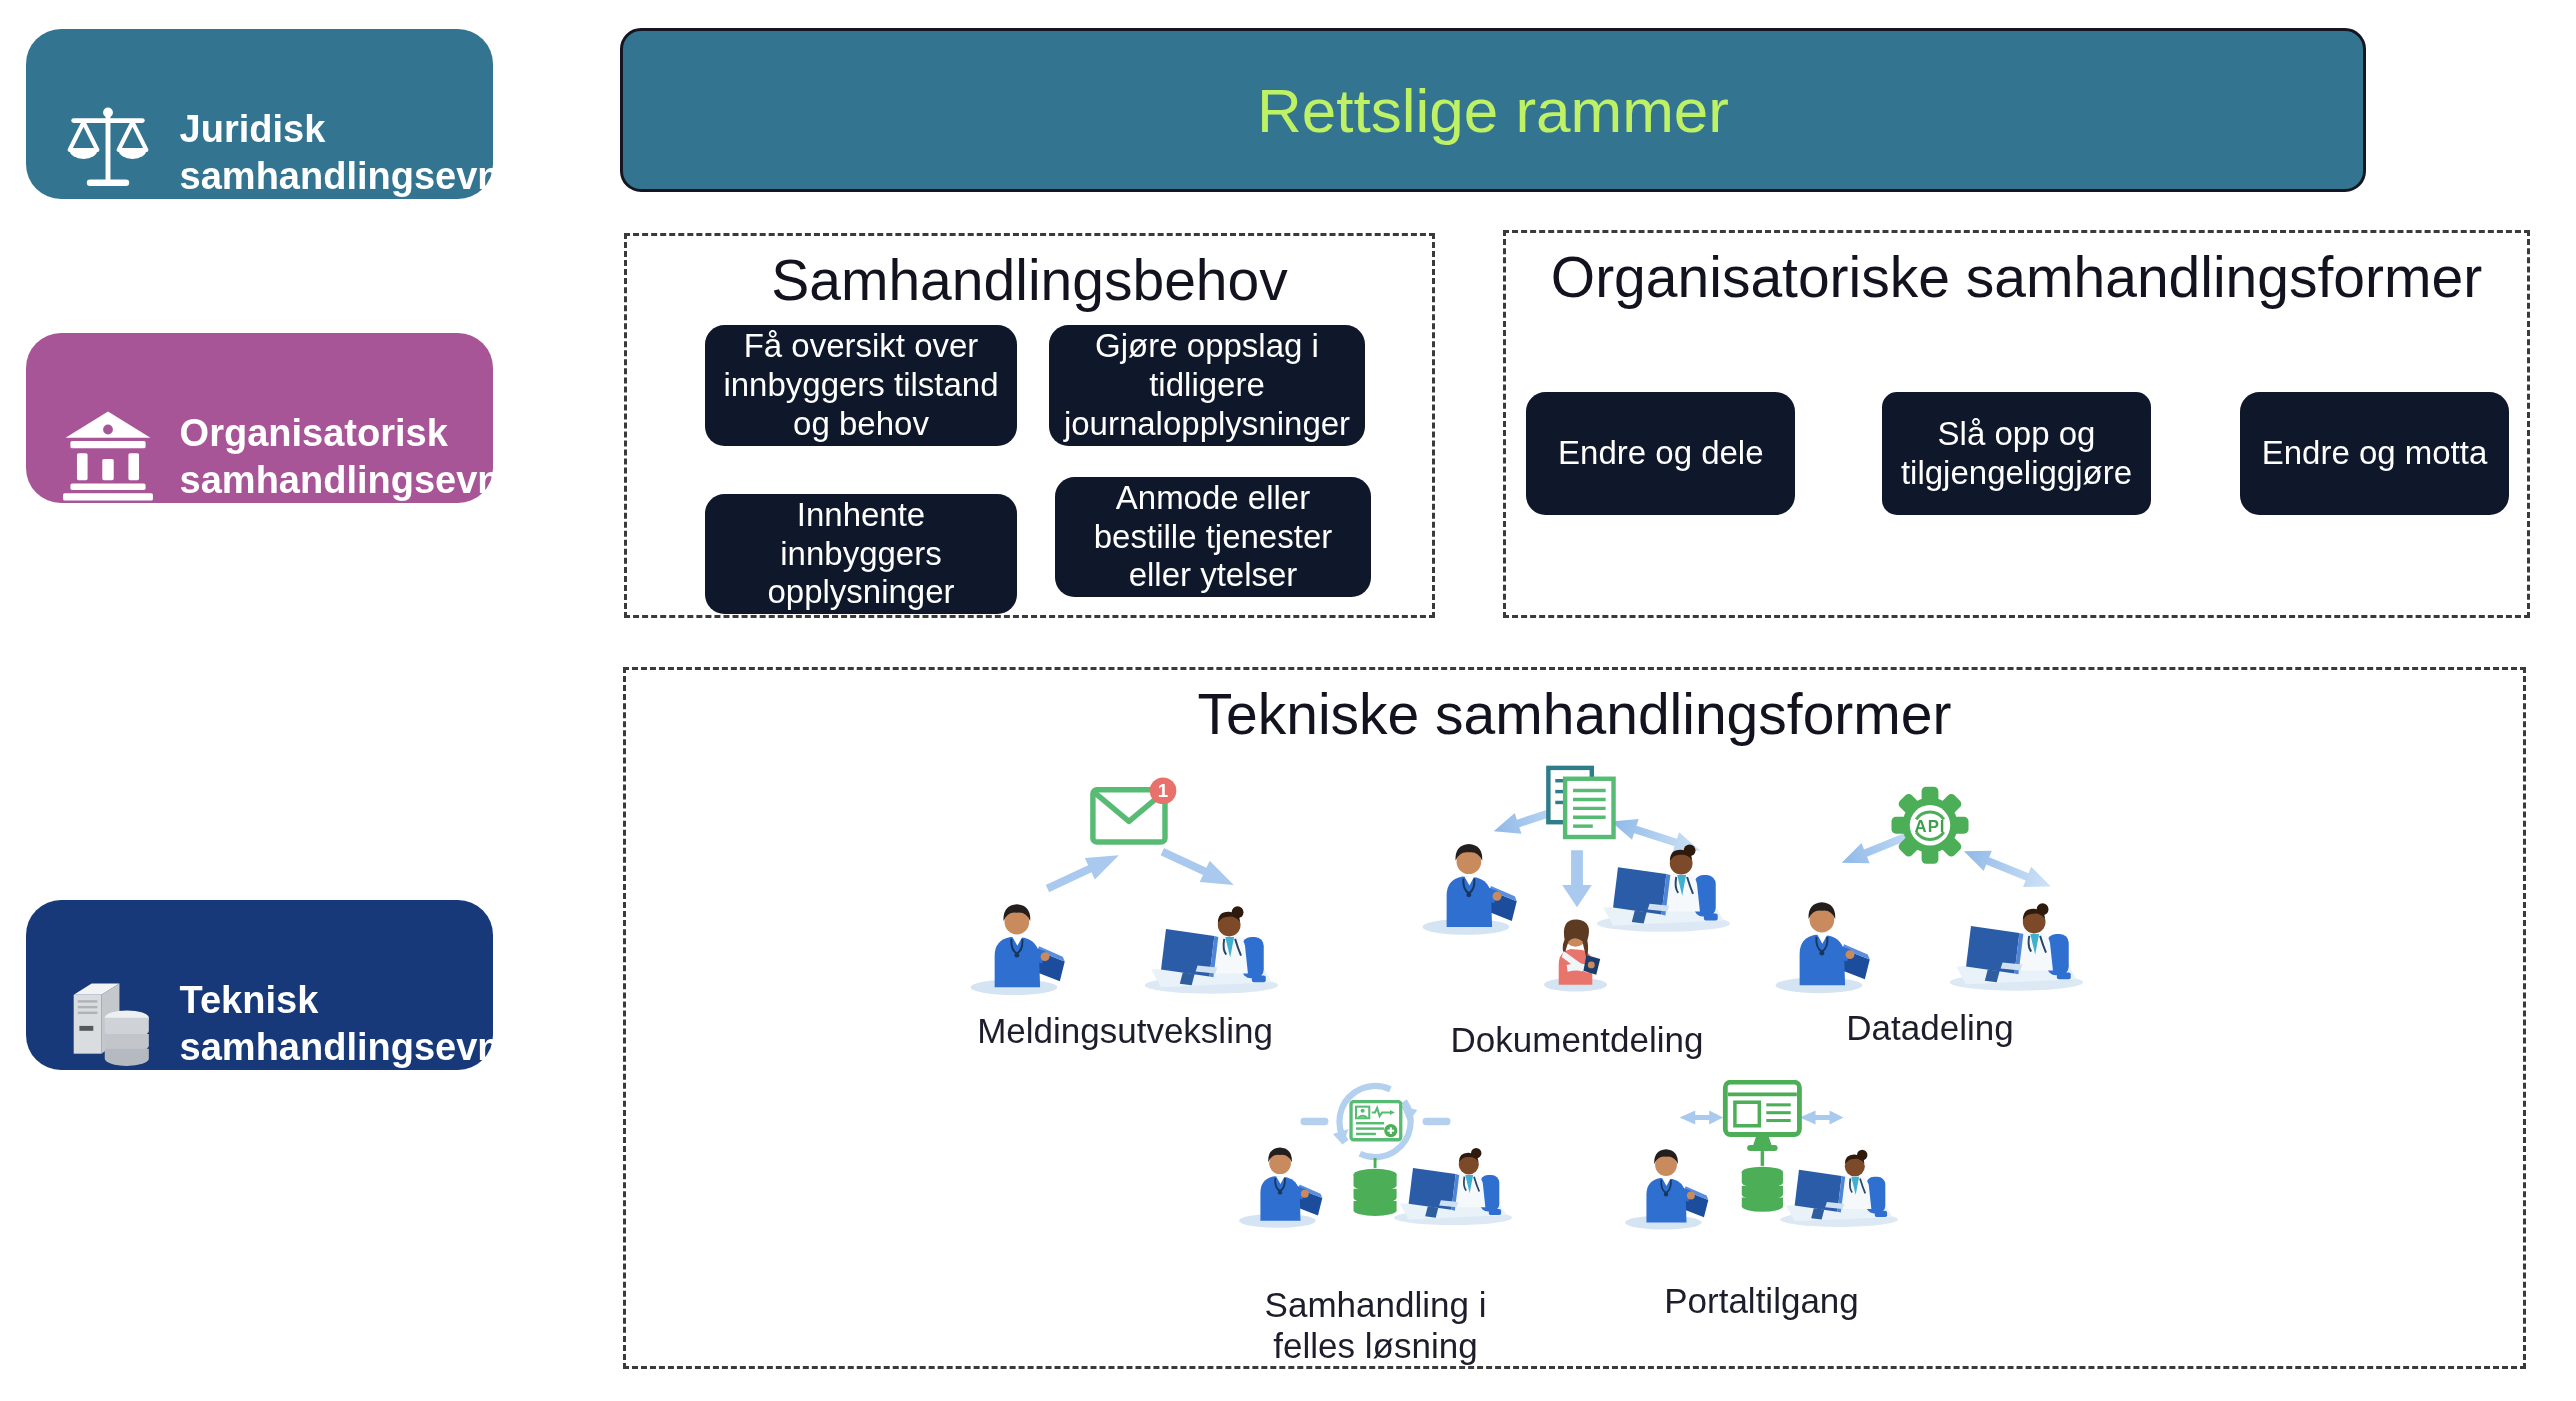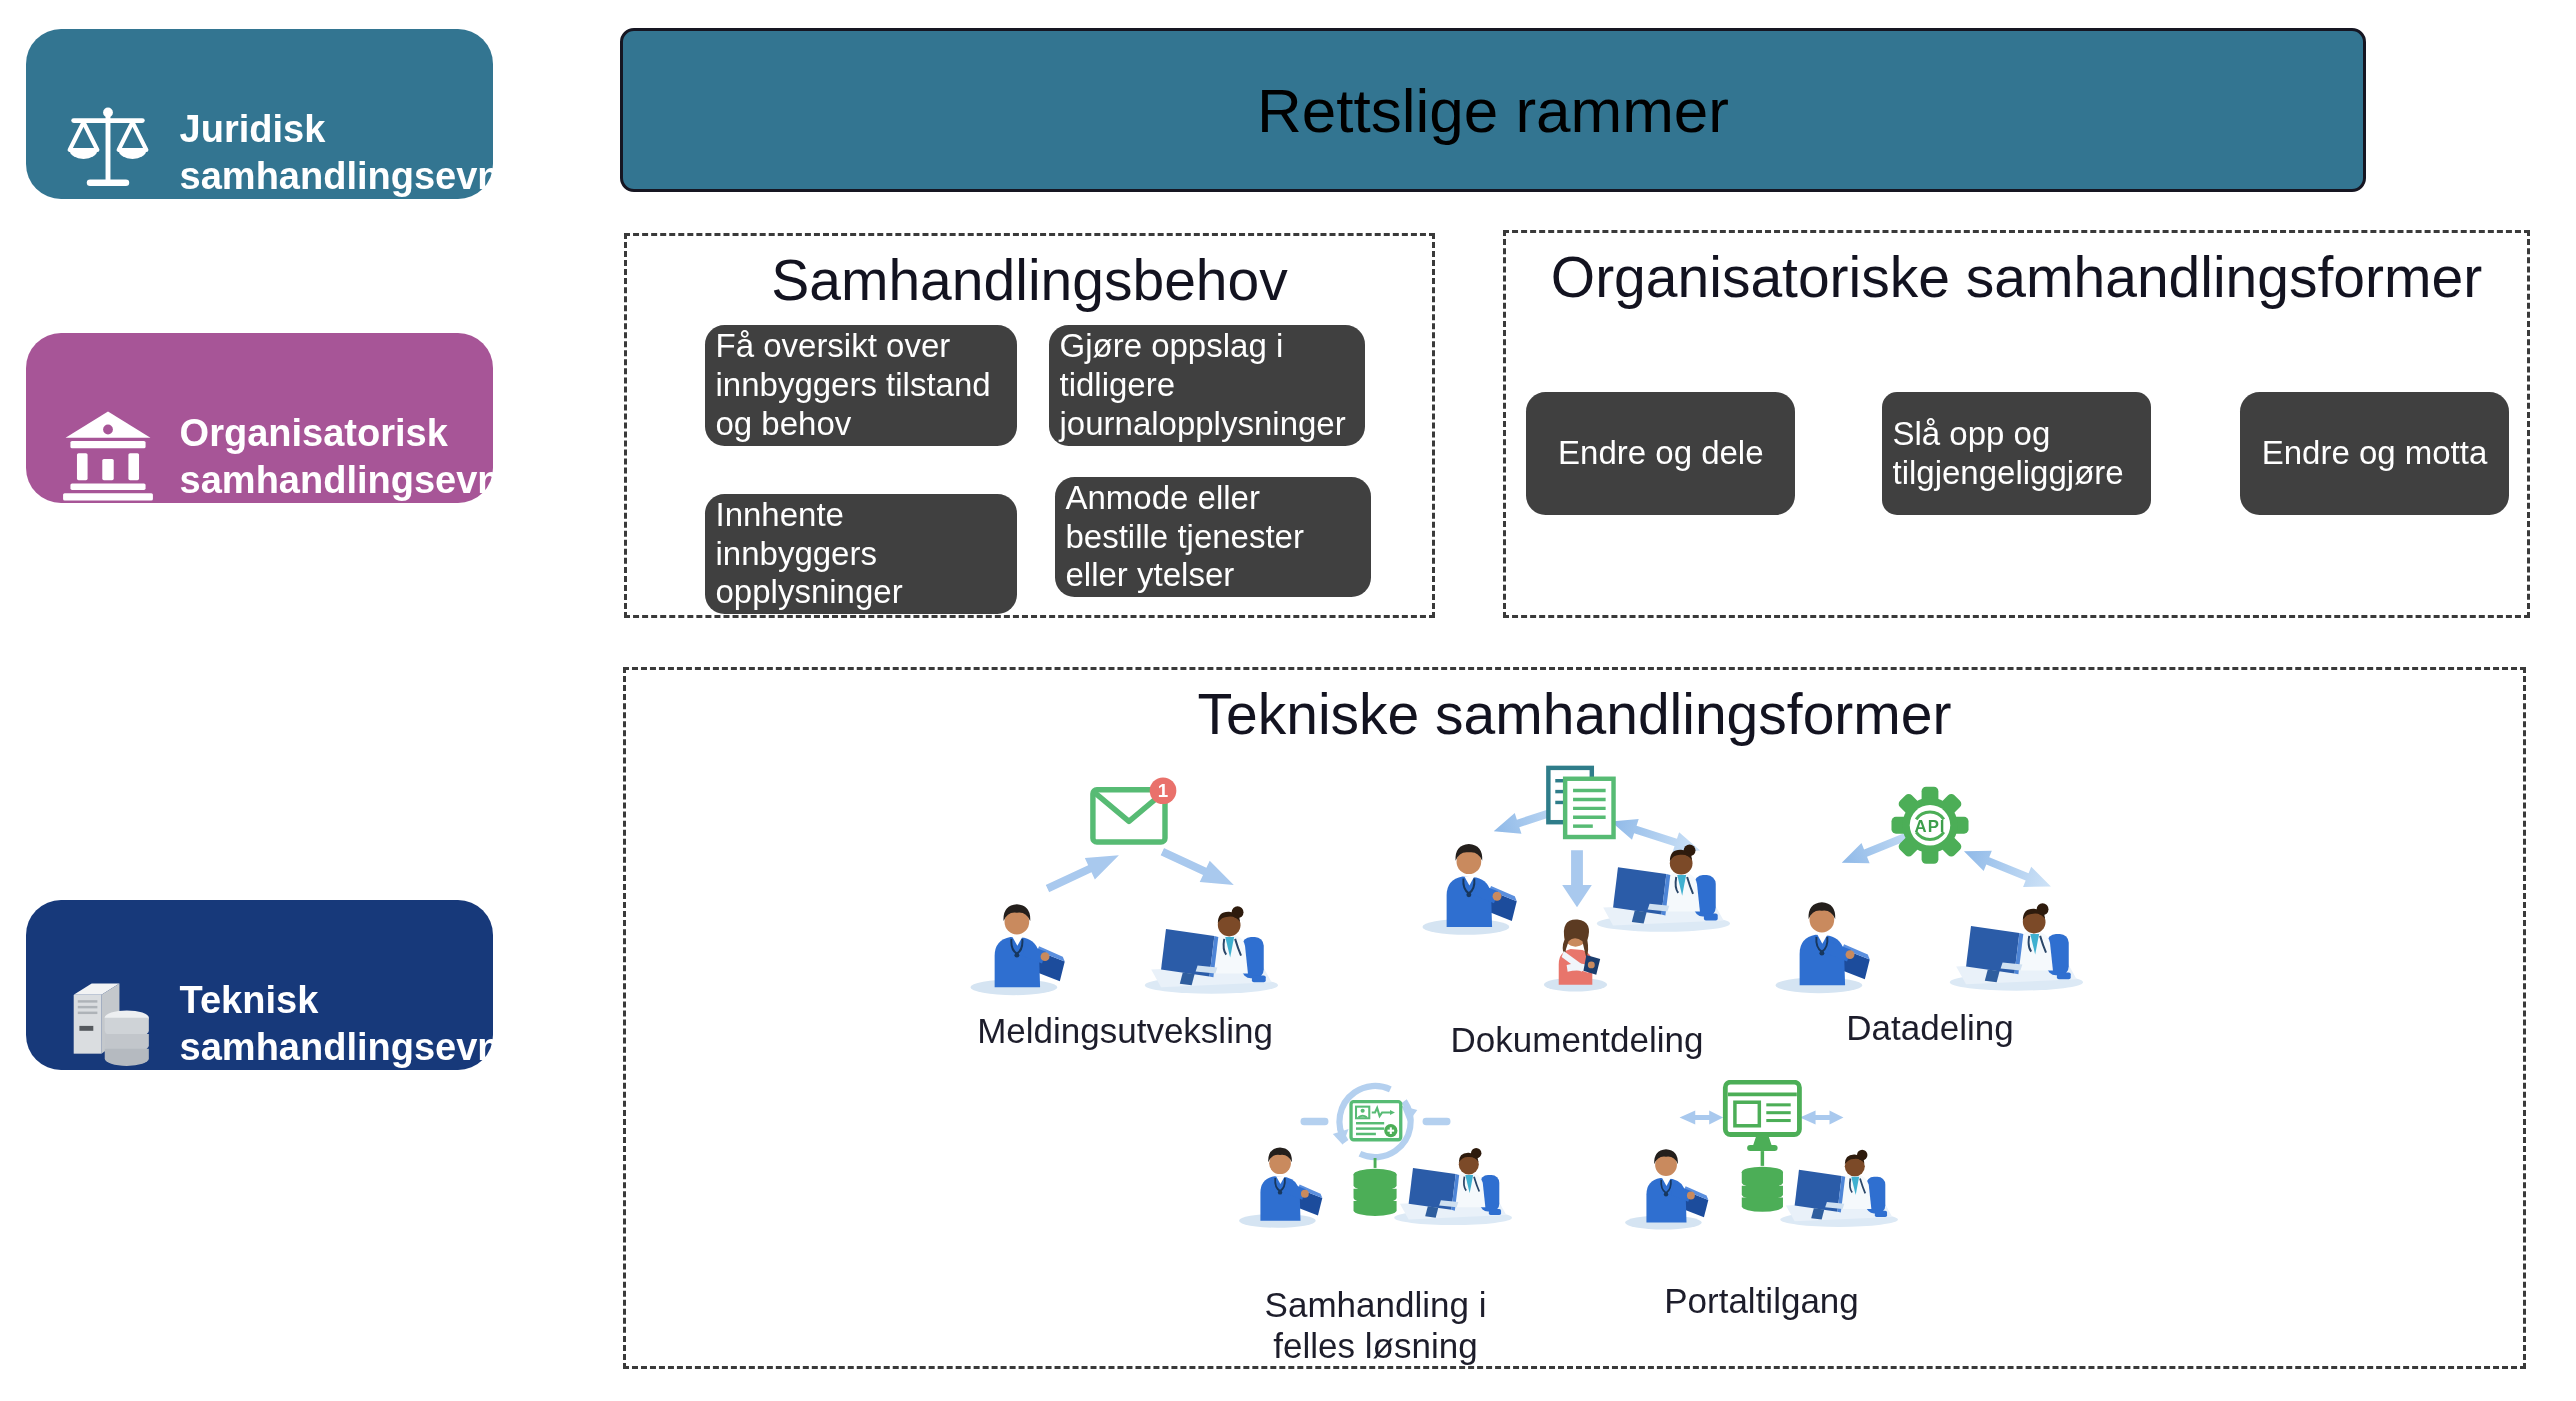--- a/index.html
+++ b/index.html
@@ -14,36 +14,36 @@
     display:flex;align-items:flex-end;gap:22.6px;padding:0 0 0 33px;box-sizing:border-box;
   }
   .cap-box .cap-icon{flex:0 0 98px;height:98px;}
   .cap-label{font-size:38px;font-weight:bold;line-height:1.22;}
   .cap-teal{top:29px;background:#337591;}
   .cap-purple{top:333px;background:#A75597;}
   .cap-navy{top:900px;background:#17397A;}
   
   .banner{
     left:620px;top:28px;width:1746px;height:164px;background:#337591;
-    border:3.8px solid #161622;border-radius:14px;box-sizing:border-box;
+    border:3.8px solid #161622;border-radius:21px;box-sizing:border-box;
     display:flex;align-items:center;justify-content:center;
-    color:#000000;font-size:62px;
+    color:#bef264;font-size:62px;
   }
   
   .dashed-box{border:3px dashed #3a3a3a;box-sizing:border-box;}
   .box-needs{left:624px;top:233px;width:811px;height:385px;}
   .box-org{left:1503px;top:230px;width:1027px;height:388px;}
   .box-tech{left:623px;top:667px;width:1903px;height:702px;}
   .group-title{
     width:100%;text-align:center;font-size:57px;color:#131320;margin-top:10.5px;
   }
   
   .pill{
-    position:absolute;background:#404040;color:#fff;border-radius:19.6px;
-    display:flex;align-items:center;justify-content:center;
+    position:absolute;background:#0f172a;color:#fff;border-radius:19.6px;
+    display:flex;align-items:center;justify-content:center;text-align:center;
     font-size:33px;line-height:1.18;padding:0 10.5px;box-sizing:border-box;
   }
   .pill-n1{left:78px;top:89px;width:312px;height:121px;}
   .pill-n2{left:422px;top:89px;width:316px;height:121px;}
   .pill-n3{left:78px;top:258px;width:312px;height:120px;}
   .pill-n4{left:428px;top:241px;width:316px;height:120px;}
   .pill-o1{left:20.3px;top:159px;width:269px;height:123px;}
   .pill-o2{left:376px;top:159px;width:269px;height:123px;border-radius:15px;}
   .pill-o3{left:734px;top:159px;width:269px;height:123px;}
   

